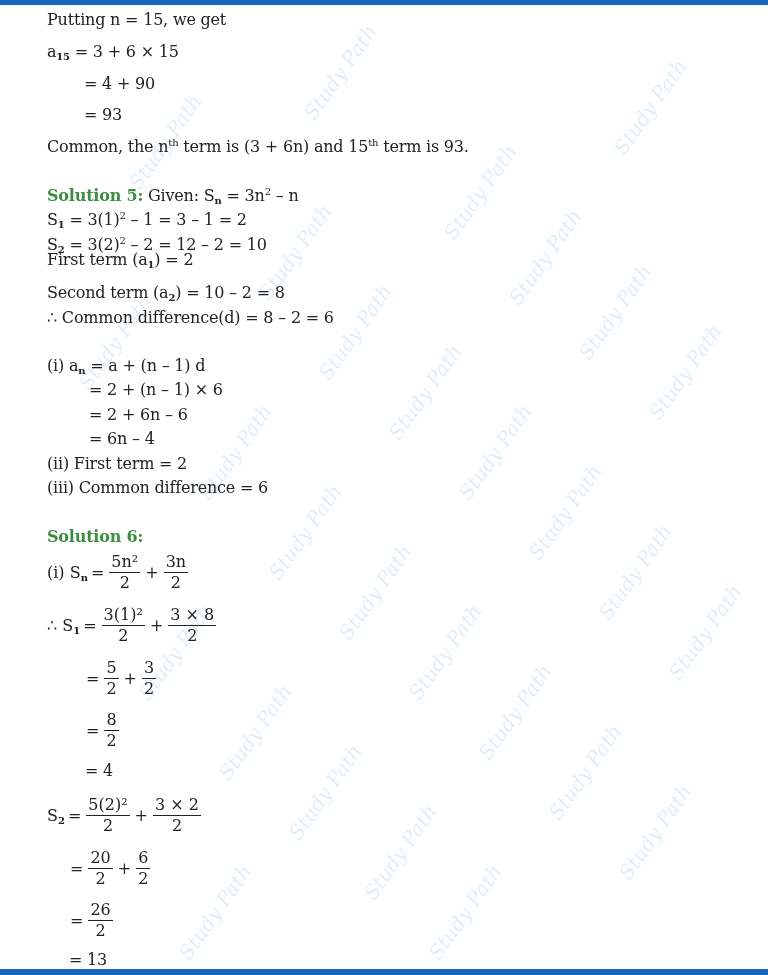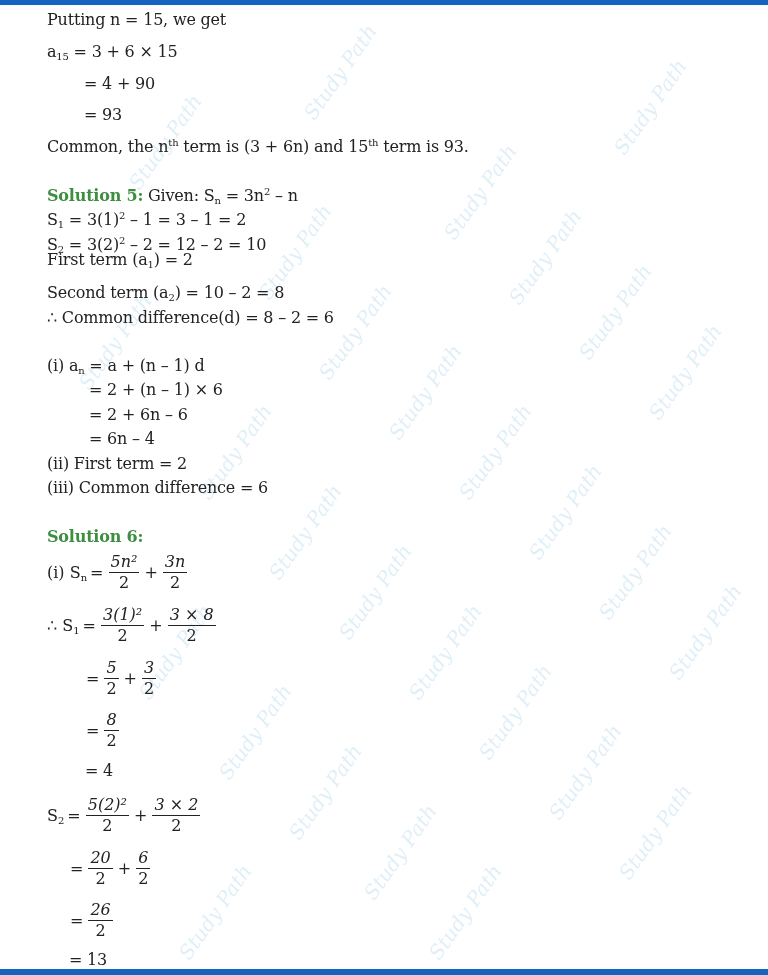--- a/index.html
+++ b/index.html
@@ -15,24 +15,24 @@
       position: absolute; font-family: "DejaVu Serif", serif; font-style: italic;
       font-size: 20px; color: #d6eaf5; transform: rotate(-55deg); white-space: nowrap;
       opacity: 0.75;
     }
     .content { position: absolute; left: 47px; top: 0; width: 700px; }
     .line {
       position: absolute; left: 0; font-size: 16px; line-height: 20px; white-space: nowrap;
       font-family: "DejaVu Serif", serif; letter-spacing: -0.2px;
     }
     .green { color: #3e8e41; font-weight: bold; }
-    sub { font-size: 10px; vertical-align: -3px; line-height: 0; }
+    sub { font-size: 10px; vertical-align: -3px; line-height: 0; font-weight: bold; }
     sup { font-size: 10px; vertical-align: 6px; line-height: 0; }
     .frac { display: inline-block; text-align: center; vertical-align: middle; margin: 0 2px; }
-    .frac .num { display: block; padding: 0 2px; border-bottom: 1px solid #222; line-height: 20px; font-style: italic; }
+    .frac .num { display: block; padding: 0 2px; border-bottom: 1px solid #222; line-height: 20px; }
     .frac .den { display: block; line-height: 20px; }
     .eqline { position: absolute; display: flex; align-items: center; font-size: 16px; white-space: nowrap; }
     .eqline .t { margin: 0 3px; }
   </style>
 </head>
 <body>
 
 <div class="bar-top"></div>
 
 <div class="watermarks">

